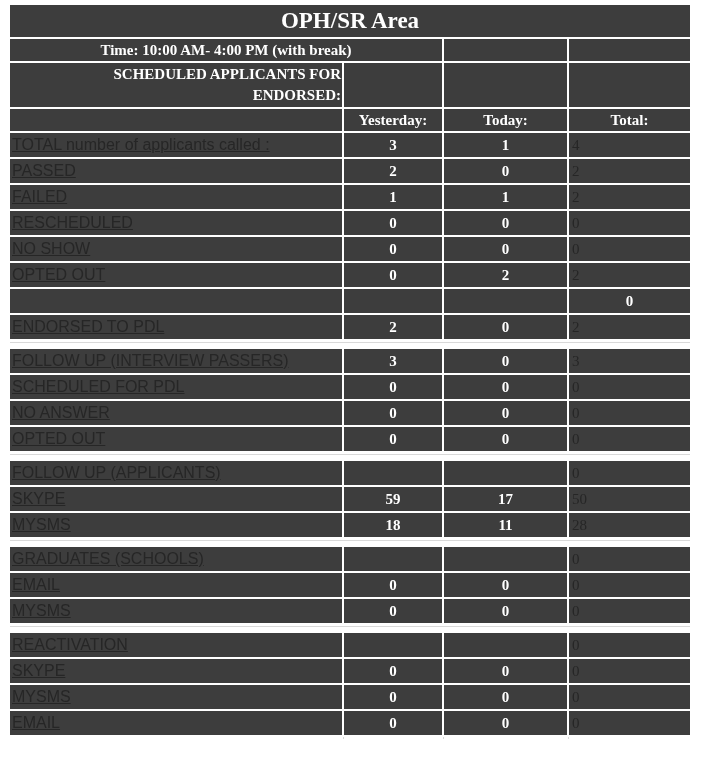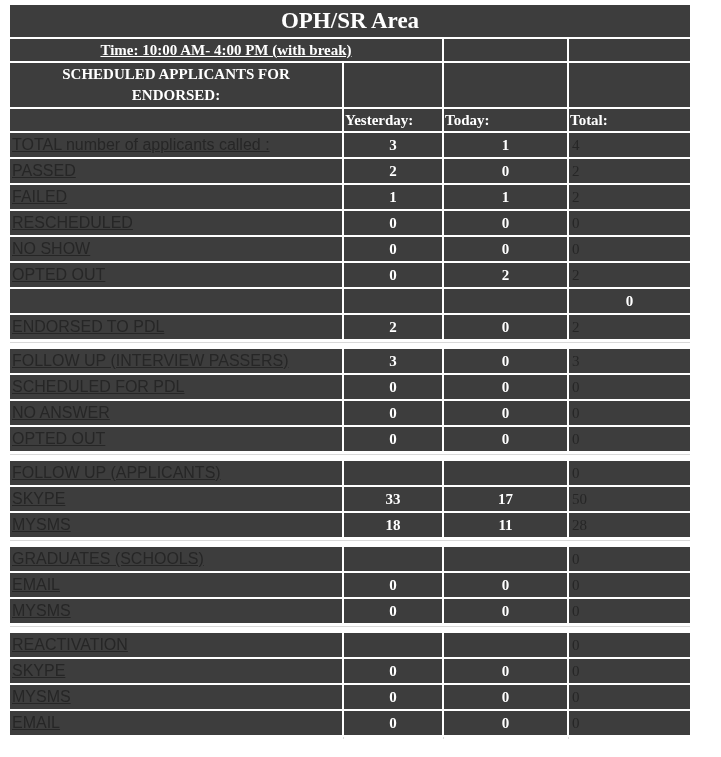--- a/index.html
+++ b/index.html
@@ -42,32 +42,31 @@
     height: 30px;
     text-align: center;
     font: bold 23px "Liberation Serif", "DejaVu Serif", serif;
     color: var(--value-text);
   }
   tr.time-row td { height: 20px; }
   tr.time-row td.time-cell {
     text-align: center;
     font: bold 15px "Liberation Serif", "DejaVu Serif", serif;
     color: var(--value-text);
-    text-decoration: underline;
   }
   tr.sched-row td { height: 42px; }
   tr.sched-row td.sched-cell {
-    text-align: center;
+    text-align: right;
     font: bold 15px "Liberation Serif", "DejaVu Serif", serif;
     color: var(--value-text);
     line-height: 21px;
   }
   tr.heads-row td {
     height: 20px;
-    text-align: left;
+    text-align: center;
     font: bold 15px "Liberation Serif", "DejaVu Serif", serif;
     color: var(--value-text);
     margin-top: 12px;
   }
 
   
   td.lbl {
     font: 16px "Liberation Sans", "DejaVu Sans", sans-serif;
     color: var(--label-text);
     text-align: left;
@@ -228,21 +227,21 @@
           <td colspan="4"></td>
         </tr>
         <tr class="data-row">
           <td class="dark lbl">FOLLOW UP (APPLICANTS)</td>
           <td class="dark num"></td>
           <td class="dark num"></td>
           <td class="dark tot">0</td>
         </tr>
         <tr class="data-row">
           <td class="dark lbl">SKYPE</td>
-          <td class="dark num">33</td>
+          <td class="dark num">59</td>
           <td class="dark num">17</td>
           <td class="dark tot">50</td>
         </tr>
         <tr class="data-row">
           <td class="dark lbl">MYSMS</td>
           <td class="dark num">18</td>
           <td class="dark num">11</td>
           <td class="dark tot">28</td>
         </tr>
         <tr class="separator">

